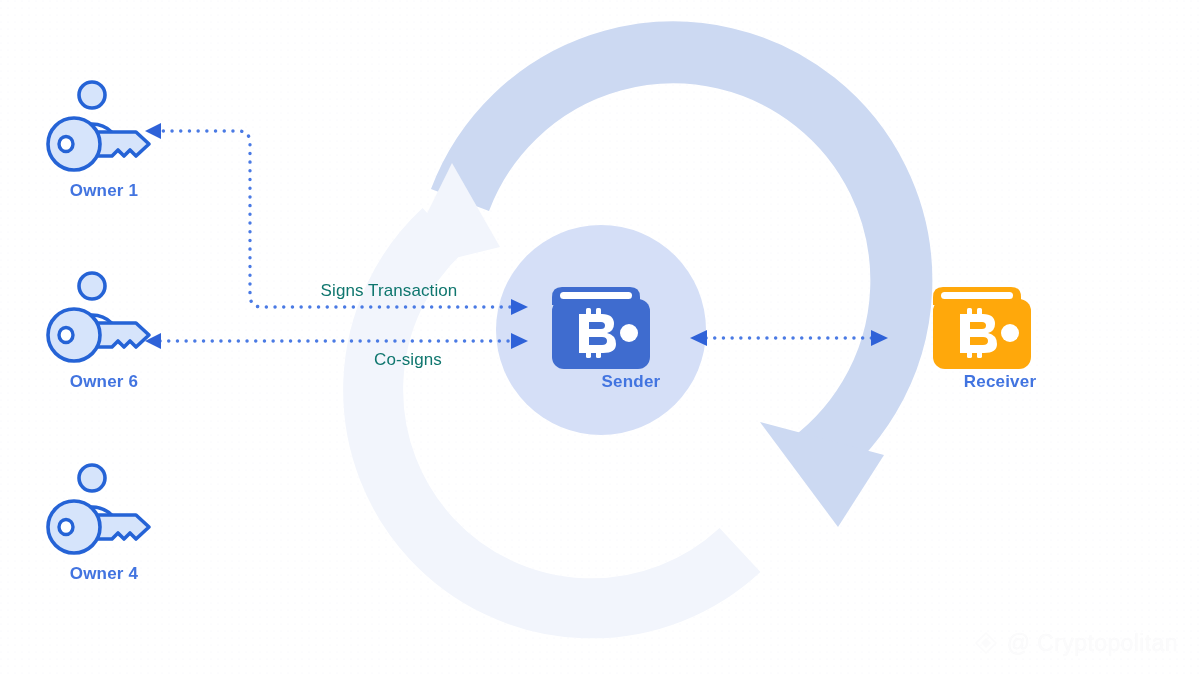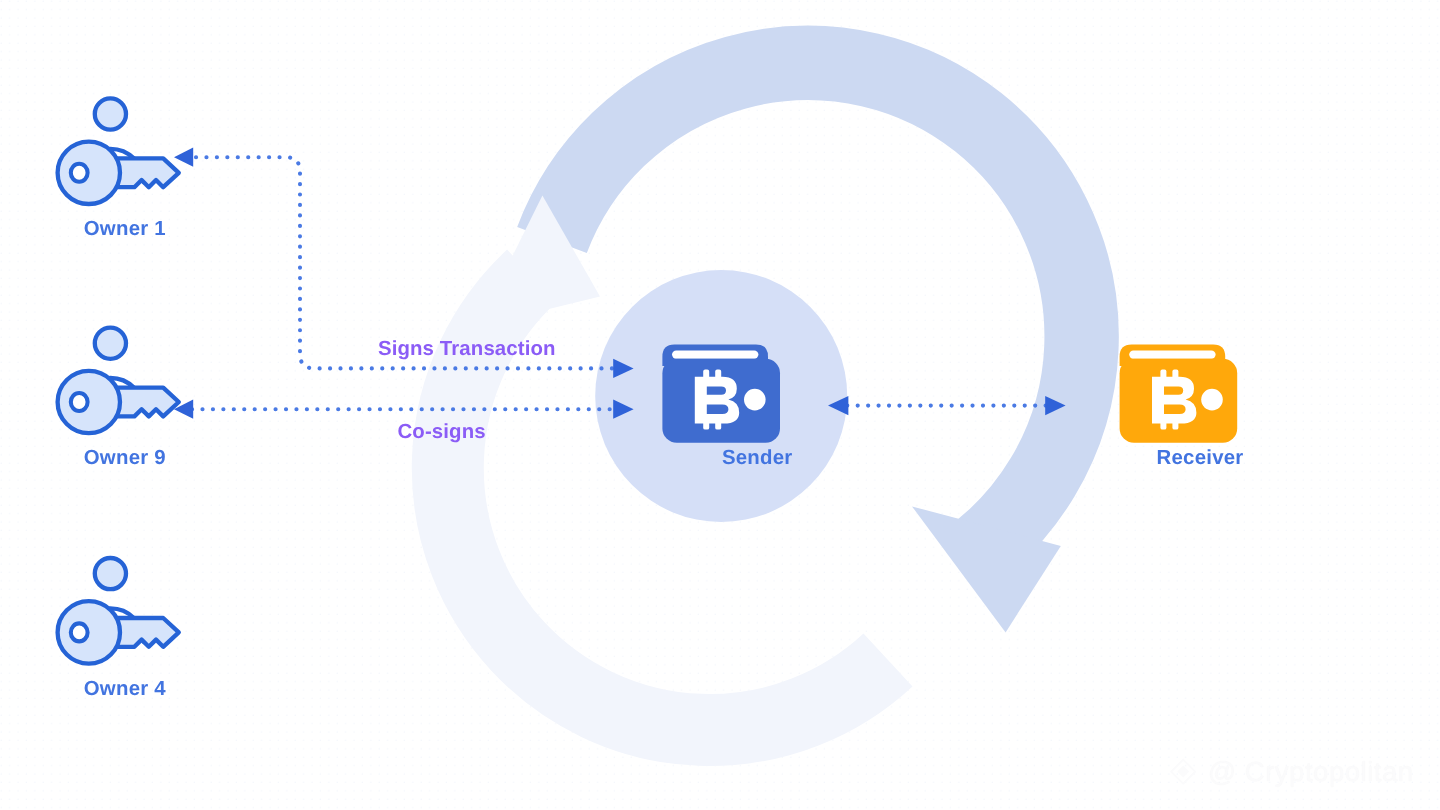--- a/index.html
+++ b/index.html
@@ -39,22 +39,22 @@
     letter-spacing: 0.2px;
     text-align: right;
     white-space: nowrap;
     transform: translateX(-50%);
   }
 
   .edge-label {
     position: absolute;
     font-family: "Liberation Sans", sans-serif;
     font-size: 17px;
-    font-weight: bold;
-    color: #8b5cf6;
+    font-weight: normal;
+    color: #0f766e;
     letter-spacing: 0.1px;
     white-space: nowrap;
     transform: translateX(-50%);
   }
 
   
   .owner {
     position: absolute;
     width: 120px;
     height: 110px;
@@ -163,35 +163,35 @@
 
   <div class="owner" style="left:44px; top:267px;">
     <svg width="120" height="110" viewBox="0 0 120 110">
       <circle cx="48" cy="19" r="13" fill="#d6e4fb" stroke="#2563d6" stroke-width="3.6"></circle>
       <path d="M 20,76 a 28,28 0 0 1 56,0" fill="#ffffff" stroke="#2563d6" stroke-width="3.6" stroke-linecap="round"></path>
       <path d="M 30,56 L 92,56 L 105,68 L 92,80 L 86,74 L 80,80 L 74,74 L 68,80 L 30,80 Z" fill="#d6e4fb" stroke="#2563d6" stroke-width="3.6" stroke-linejoin="round"></path>
       <circle cx="30" cy="68" r="26" fill="#d6e4fb" stroke="#2563d6" stroke-width="3.6"></circle>
       <ellipse cx="22" cy="68" rx="7" ry="7.5" fill="#ffffff" stroke="#2563d6" stroke-width="3.4"></ellipse>
     </svg>
   </div>
-  <div class="node-label" style="left:104px; top:372px;">Owner 9</div>
+  <div class="node-label" style="left:104px; top:372px;">Owner 6</div>
 
   <div class="owner" style="left:44px; top:459px;">
     <svg width="120" height="110" viewBox="0 0 120 110">
       <circle cx="48" cy="19" r="13" fill="#d6e4fb" stroke="#2563d6" stroke-width="3.6"></circle>
       <path d="M 20,76 a 28,28 0 0 1 56,0" fill="#ffffff" stroke="#2563d6" stroke-width="3.6" stroke-linecap="round"></path>
       <path d="M 30,56 L 92,56 L 105,68 L 92,80 L 86,74 L 80,80 L 74,74 L 68,80 L 30,80 Z" fill="#d6e4fb" stroke="#2563d6" stroke-width="3.6" stroke-linejoin="round"></path>
       <circle cx="30" cy="68" r="26" fill="#d6e4fb" stroke="#2563d6" stroke-width="3.6"></circle>
       <ellipse cx="22" cy="68" rx="7" ry="7.5" fill="#ffffff" stroke="#2563d6" stroke-width="3.4"></ellipse>
     </svg>
   </div>
   <div class="node-label" style="left:104px; top:564px;">Owner 4</div>
 
   <div class="edge-label" style="left:389px; top:281px;">Signs Transaction</div>
-  <div class="edge-label" style="left:368px; top:350px;">Co-signs</div>
+  <div class="edge-label" style="left:408px; top:350px;">Co-signs</div>
 
   <div class="wallet" style="left:546px; top:281px;">
     <svg width="110" height="96" viewBox="0 0 110 96">
 
       <path d="M 6,16 Q 6,6 16,6 L 84,6 Q 94,6 94,16 L 94,24 L 6,24 Z" fill="#3f6ccf"></path>
 
       <rect x="14" y="11" width="72" height="7" rx="3.5" fill="#ffffff"></rect>
 
       <rect x="6" y="18" width="98" height="70" rx="12" fill="#3f6ccf"></rect>
 

